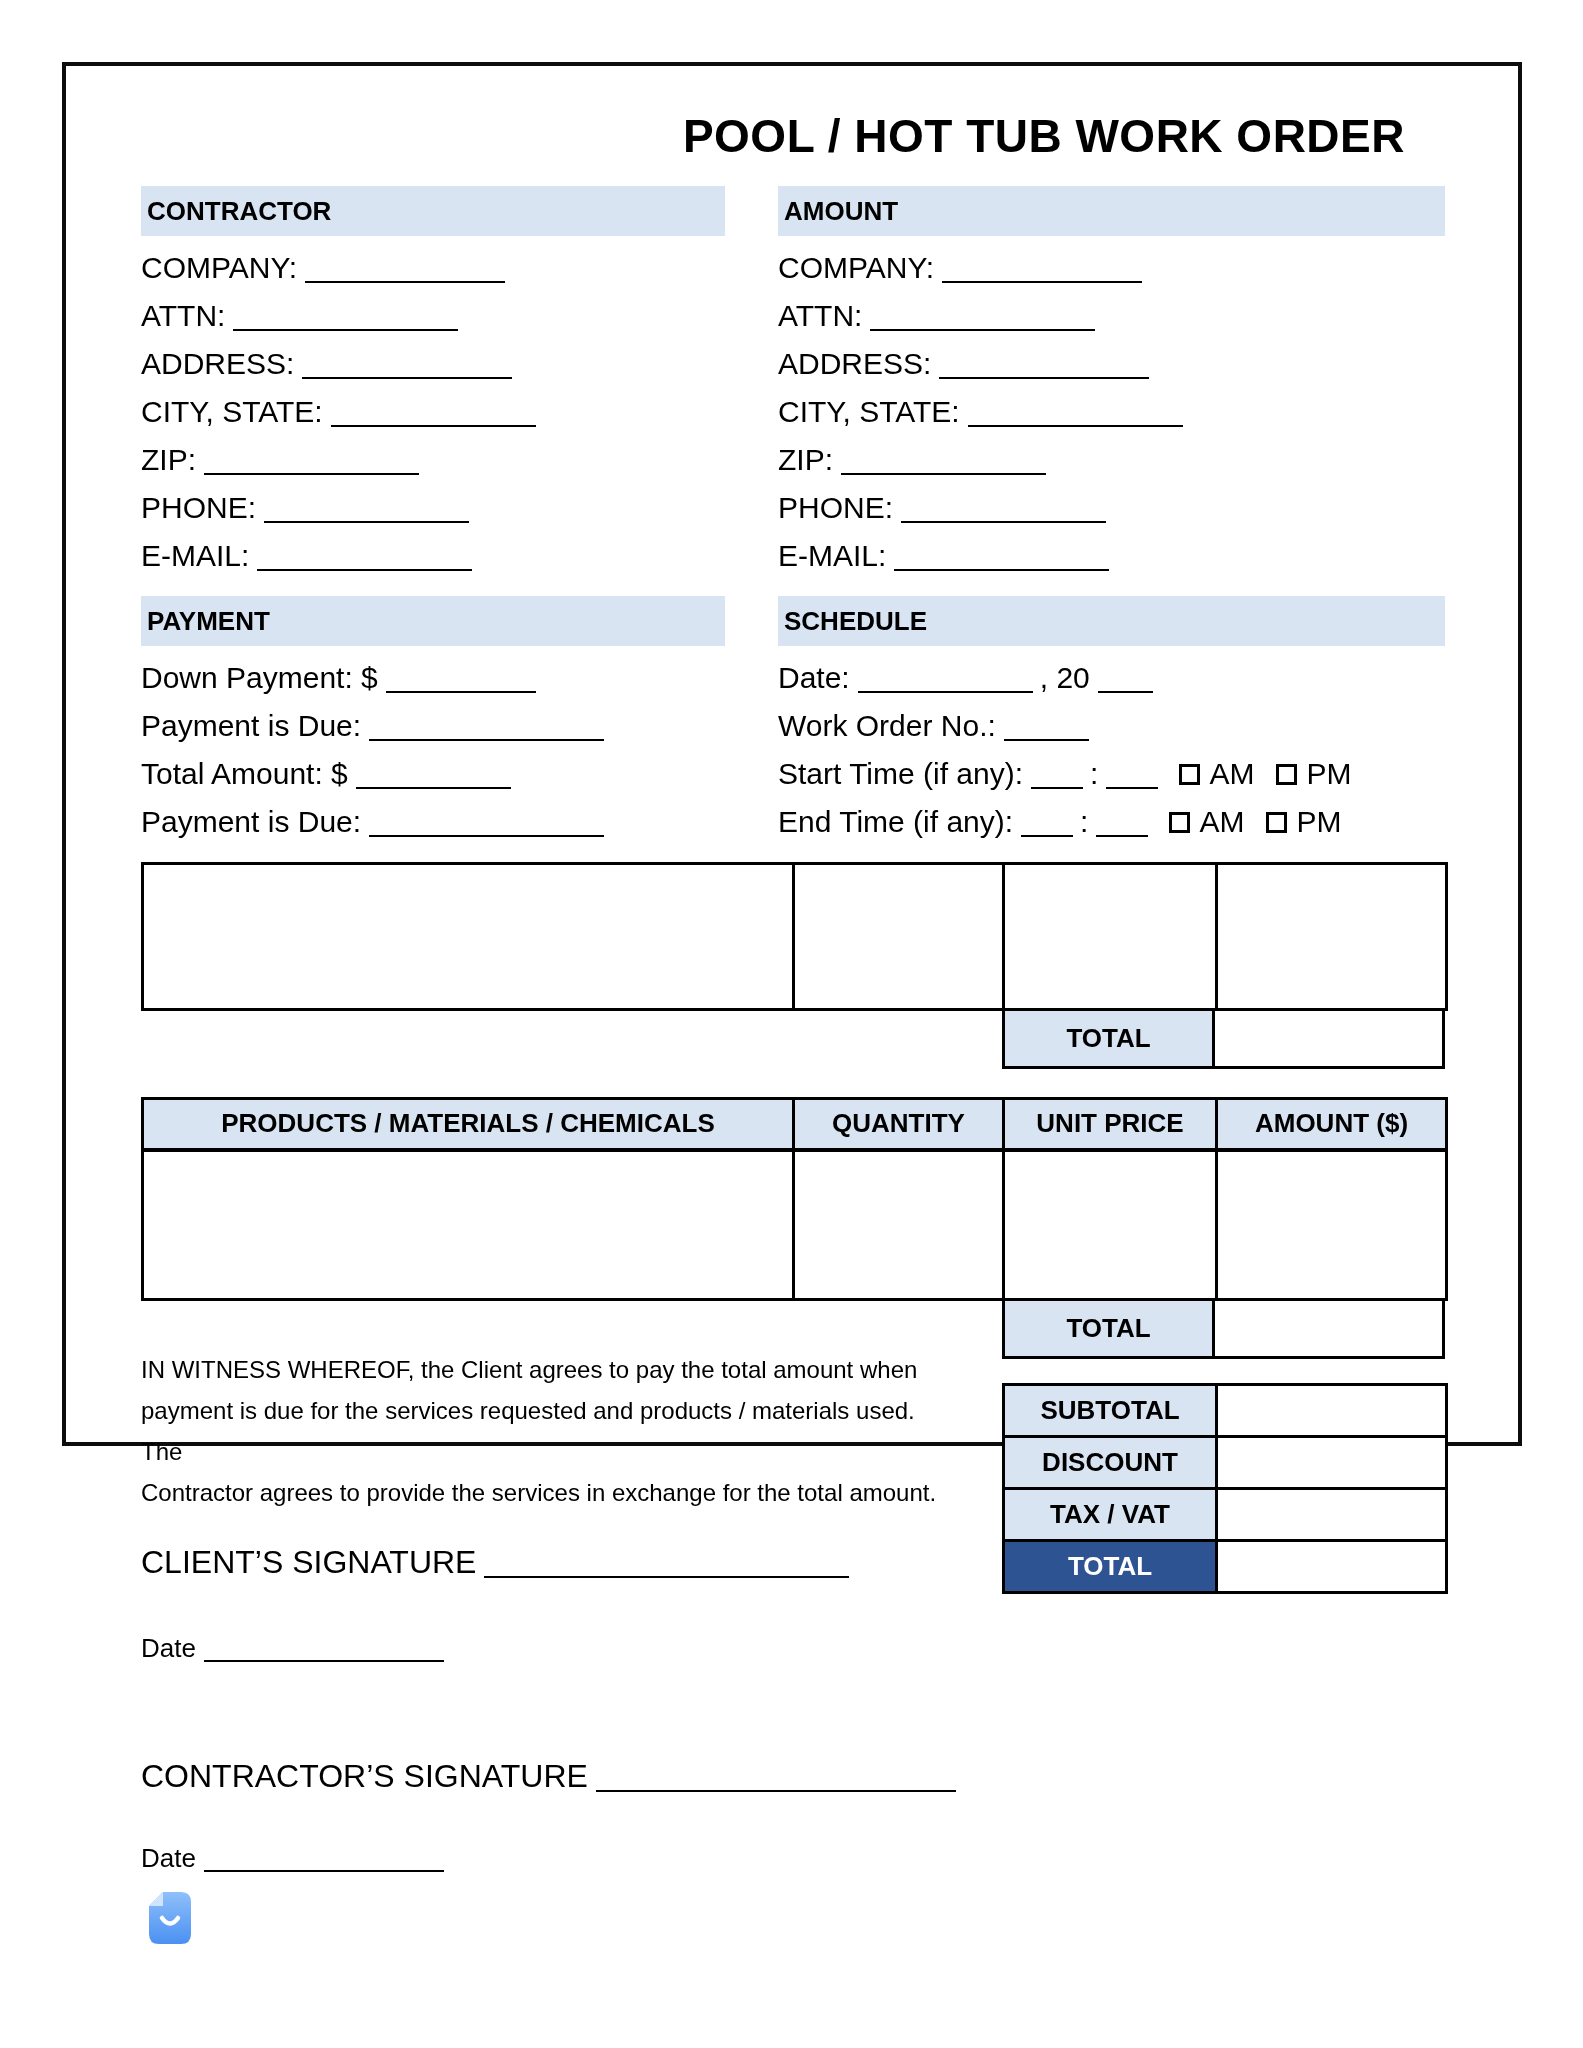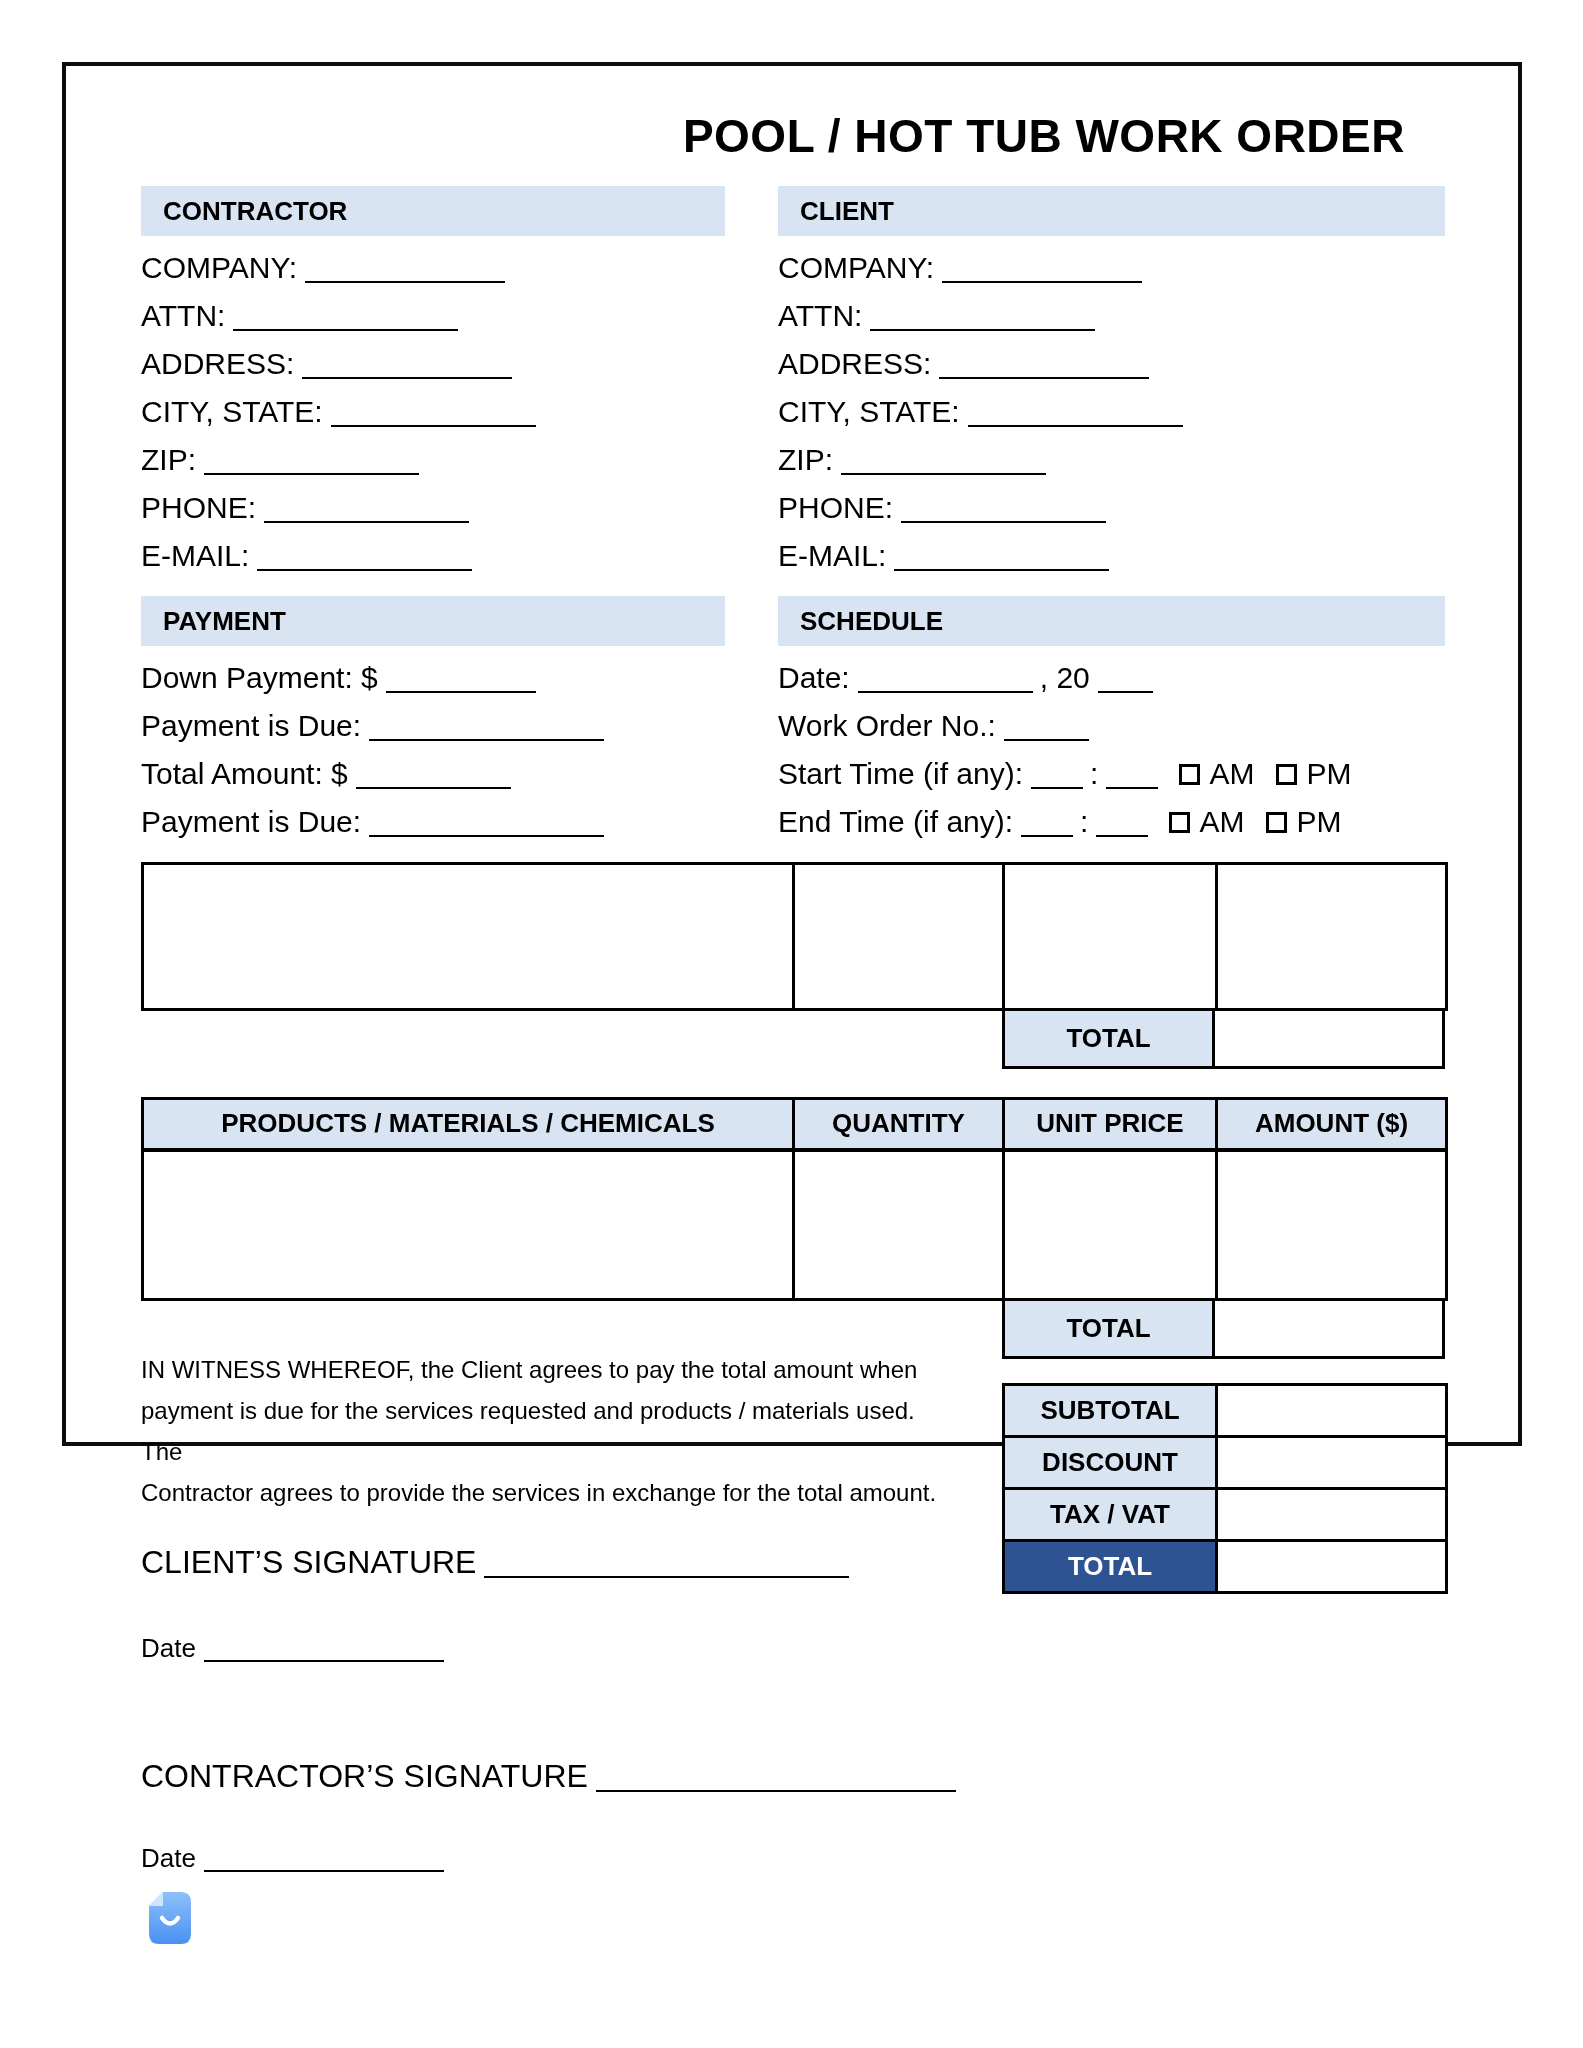--- a/index.html
+++ b/index.html
@@ -20,21 +20,21 @@
   }
   .title{
     font-size:46px;font-weight:bold;line-height:48px;text-align:right;
     padding-right:40px;letter-spacing:0.5px;white-space:nowrap;
   }
   .twocol{display:grid;grid-template-columns:584px 667px;column-gap:53px;}
   .mt26{margin-top:26px;}
   .mt20{margin-top:16px;}
   .secbar{
     height:50px;background:var(--hdr);font-weight:bold;font-size:26px;
-    line-height:50px;padding-left:22px;
+    line-height:50px;padding-left:6px;
   }
   .rows{margin-top:8px;}
   .frow{height:48px;line-height:48px;font-size:30px;white-space:nowrap;}
   .flabel{margin-right:8px;}
   .fline{
     display:inline-block;height:32px;border-bottom:2px solid var(--bdr);
     position:relative;top:5px;margin-right:7px;
   }
   .cbx{
     display:inline-block;width:21px;height:21px;border:3px solid var(--bdr);
@@ -93,21 +93,21 @@
           <div class="frow"><span class="flabel">COMPANY:</span><span class="fline" style="width: 200px;"></span></div>
           <div class="frow"><span class="flabel">ATTN:</span><span class="fline" style="width: 225px;"></span></div>
           <div class="frow"><span class="flabel">ADDRESS:</span><span class="fline" style="width: 210px;"></span></div>
           <div class="frow"><span class="flabel">CITY, STATE:</span><span class="fline" style="width: 205px;"></span></div>
           <div class="frow"><span class="flabel">ZIP:</span><span class="fline" style="width: 215px;"></span></div>
           <div class="frow"><span class="flabel">PHONE:</span><span class="fline" style="width: 205px;"></span></div>
           <div class="frow"><span class="flabel">E-MAIL:</span><span class="fline" style="width: 215px;"></span></div>
         </div>
     </div>
     <div>
-      <div class="secbar">CLIENT</div>
+      <div class="secbar">AMOUNT</div>
       <div class="rows">
           <div class="frow"><span class="flabel">COMPANY:</span><span class="fline" style="width: 200px;"></span></div>
           <div class="frow"><span class="flabel">ATTN:</span><span class="fline" style="width: 225px;"></span></div>
           <div class="frow"><span class="flabel">ADDRESS:</span><span class="fline" style="width: 210px;"></span></div>
           <div class="frow"><span class="flabel">CITY, STATE:</span><span class="fline" style="width: 215px;"></span></div>
           <div class="frow"><span class="flabel">ZIP:</span><span class="fline" style="width: 205px;"></span></div>
           <div class="frow"><span class="flabel">PHONE:</span><span class="fline" style="width: 205px;"></span></div>
           <div class="frow"><span class="flabel">E-MAIL:</span><span class="fline" style="width: 215px;"></span></div>
         </div>
     </div>

